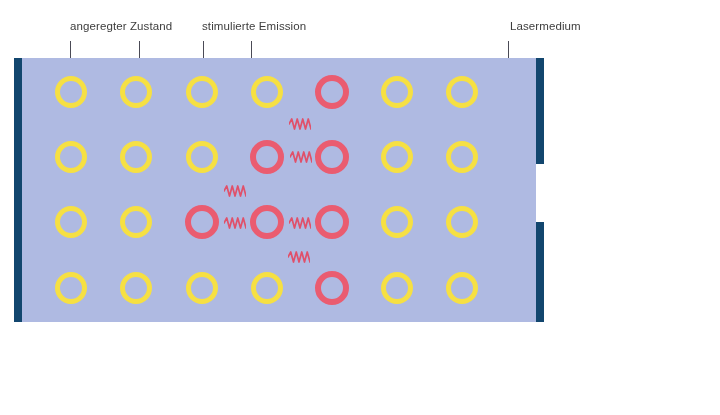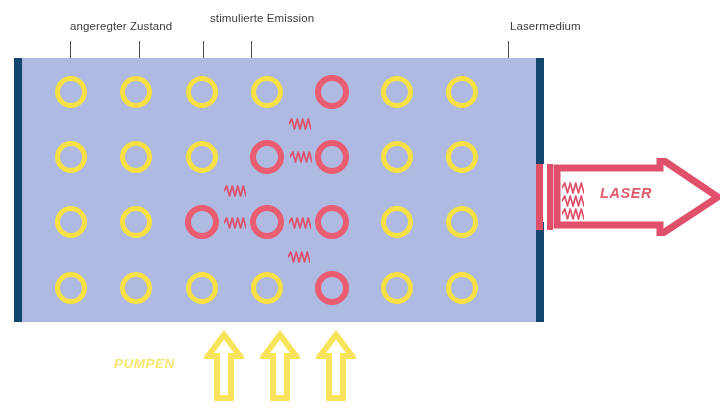--- a/index.html
+++ b/index.html
@@ -134,21 +134,21 @@
 </style>
 </head>
 <body>
 
 <div id="stage">
 
   <div id="callouts-layer">
       <div class="callout-label" style="left: 70px; top: 20px;">angeregter Zustand</div>
       <div class="leader" style="left: 70px; top: 41px; height: 24px;"></div>
       <div class="leader" style="left: 139px; top: 41px; height: 24px;"></div>
-      <div class="callout-label" style="left: 202px; top: 12px; margin-left: 8px;">stimulierte Emission</div>
+      <div class="callout-label" style="left: 202px; top: 20px;">stimulierte Emission</div>
       <div class="leader" style="left: 203px; top: 41px; height: 183px;"></div>
       <div class="leader" style="left: 251px; top: 41px; height: 94px;"></div>
       <div class="callout-label" style="left: 510px; top: 20px;">Lasermedium</div>
       <div class="leader" style="left: 508px; top: 41px; height: 45px;"></div>
     </div>
 
   <div id="medium-box"></div>
 
   <div class="mirror" id="mirror-left"></div>
   <div class="mirror" id="mirror-right-top"></div>
@@ -199,50 +199,15 @@
           <path d="M0,6 L2.75,0.96 L5.5,11.040000000000001 L8.25,0.96 L11,11.040000000000001 L13.75,0.96 L16.5,11.040000000000001 L19.25,0.96 L22,11.040000000000001" fill="none" stroke="#e0506a" stroke-width="1.7" stroke-linecap="round" stroke-linejoin="round"></path>
         </svg></div>
       <div class="wave" style="left: 289px; top: 217px;"><svg width="22" height="12" viewBox="0 0 22 12">
           <path d="M0,6 L2.75,0.96 L5.5,11.040000000000001 L8.25,0.96 L11,11.040000000000001 L13.75,0.96 L16.5,11.040000000000001 L19.25,0.96 L22,11.040000000000001" fill="none" stroke="#e0506a" stroke-width="1.7" stroke-linecap="round" stroke-linejoin="round"></path>
         </svg></div>
       <div class="wave" style="left: 288px; top: 251px;"><svg width="22" height="12" viewBox="0 0 22 12">
           <path d="M0,6 L2.75,0.96 L5.5,11.040000000000001 L8.25,0.96 L11,11.040000000000001 L13.75,0.96 L16.5,11.040000000000001 L19.25,0.96 L22,11.040000000000001" fill="none" stroke="#e0506a" stroke-width="1.7" stroke-linecap="round" stroke-linejoin="round"></path>
         </svg></div>
     </div>
 
-  <div id="laser-arrow-group">
-    <svg width="184" height="78" viewBox="0 0 184 78">
-
-      <rect x="0" y="6" width="7" height="66" fill="#e0506a"></rect>
-      <rect x="11" y="6" width="6" height="66" fill="#e0506a"></rect>
-
-      <path d="M21,10 L124,10 L124,0 L182,39 L124,77 L124,67 L21,67 Z" fill="none" stroke="#e0506a" stroke-width="7" stroke-linejoin="miter"></path>
-    </svg>
-    <div id="laser-waves-holder">
-        <div class="laser-wave" style="top: 22px;"><svg width="22" height="12" viewBox="0 0 22 12">
-            <path d="M0,6 L2.75,0.96 L5.5,11.040000000000001 L8.25,0.96 L11,11.040000000000001 L13.75,0.96 L16.5,11.040000000000001 L19.25,0.96 L22,11.040000000000001" fill="none" stroke="#e0506a" stroke-width="1.7" stroke-linecap="round" stroke-linejoin="round"></path>
-          </svg></div>
-        <div class="laser-wave" style="top: 35px;"><svg width="22" height="12" viewBox="0 0 22 12">
-            <path d="M0,6 L2.75,0.96 L5.5,11.040000000000001 L8.25,0.96 L11,11.040000000000001 L13.75,0.96 L16.5,11.040000000000001 L19.25,0.96 L22,11.040000000000001" fill="none" stroke="#e0506a" stroke-width="1.7" stroke-linecap="round" stroke-linejoin="round"></path>
-          </svg></div>
-        <div class="laser-wave" style="top: 48px;"><svg width="22" height="12" viewBox="0 0 22 12">
-            <path d="M0,6 L2.75,0.96 L5.5,11.040000000000001 L8.25,0.96 L11,11.040000000000001 L13.75,0.96 L16.5,11.040000000000001 L19.25,0.96 L22,11.040000000000001" fill="none" stroke="#e0506a" stroke-width="1.7" stroke-linecap="round" stroke-linejoin="round"></path>
-          </svg></div>
-      </div>
-    <div id="laser-label">LASER</div>
-  </div>
-
-  <div id="pump-group">
-    <div id="pumpen-label">PUMPEN</div>
-    <div id="pump-arrows-holder">
-        <div style="position: absolute; left: 94px; top: 0px;"><svg width="40" height="72" viewBox="0 0 40 72">
-            <path d="M13,68 L13,26 L4,26 L20,5 L36,26 L27,26 L27,68 Z" fill="none" stroke="#f8e35c" stroke-width="6" stroke-linejoin="miter"></path>
-          </svg></div>
-        <div style="position: absolute; left: 150px; top: 0px;"><svg width="40" height="72" viewBox="0 0 40 72">
-            <path d="M13,68 L13,26 L4,26 L20,5 L36,26 L27,26 L27,68 Z" fill="none" stroke="#f8e35c" stroke-width="6" stroke-linejoin="miter"></path>
-          </svg></div>
-        <div style="position: absolute; left: 206px; top: 0px;"><svg width="40" height="72" viewBox="0 0 40 72">
-            <path d="M13,68 L13,26 L4,26 L20,5 L36,26 L27,26 L27,68 Z" fill="none" stroke="#f8e35c" stroke-width="6" stroke-linejoin="miter"></path>
-          </svg></div>
-      </div>
-  </div>
+
 
 </div>
 
 </body></html>

